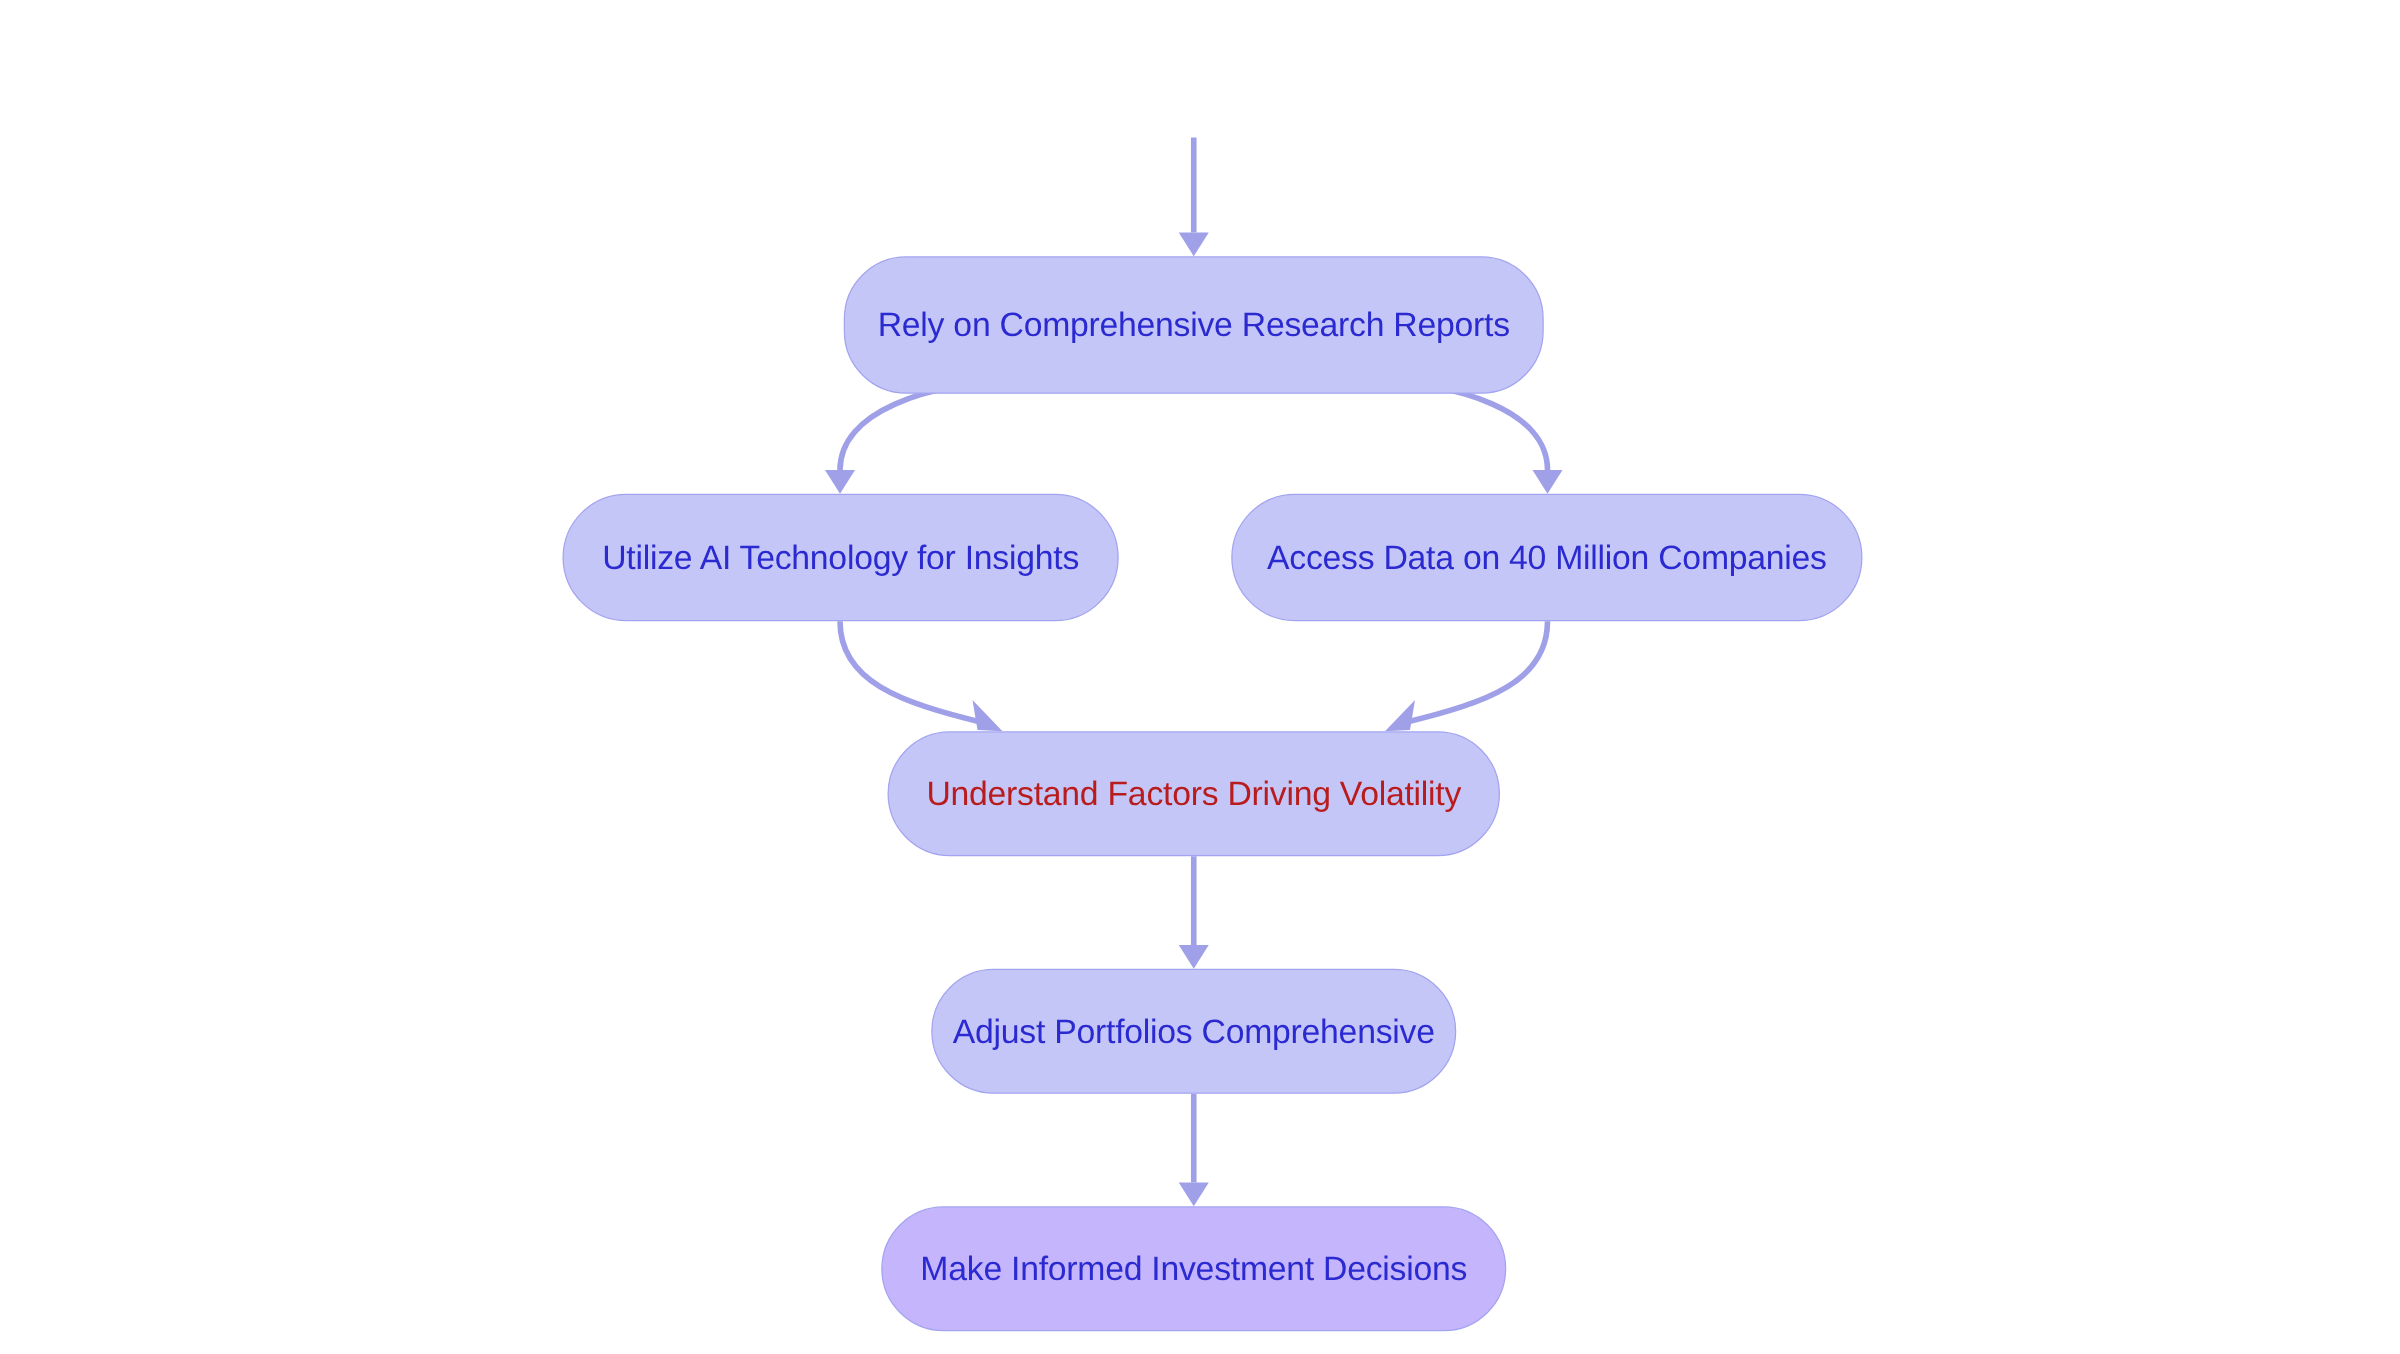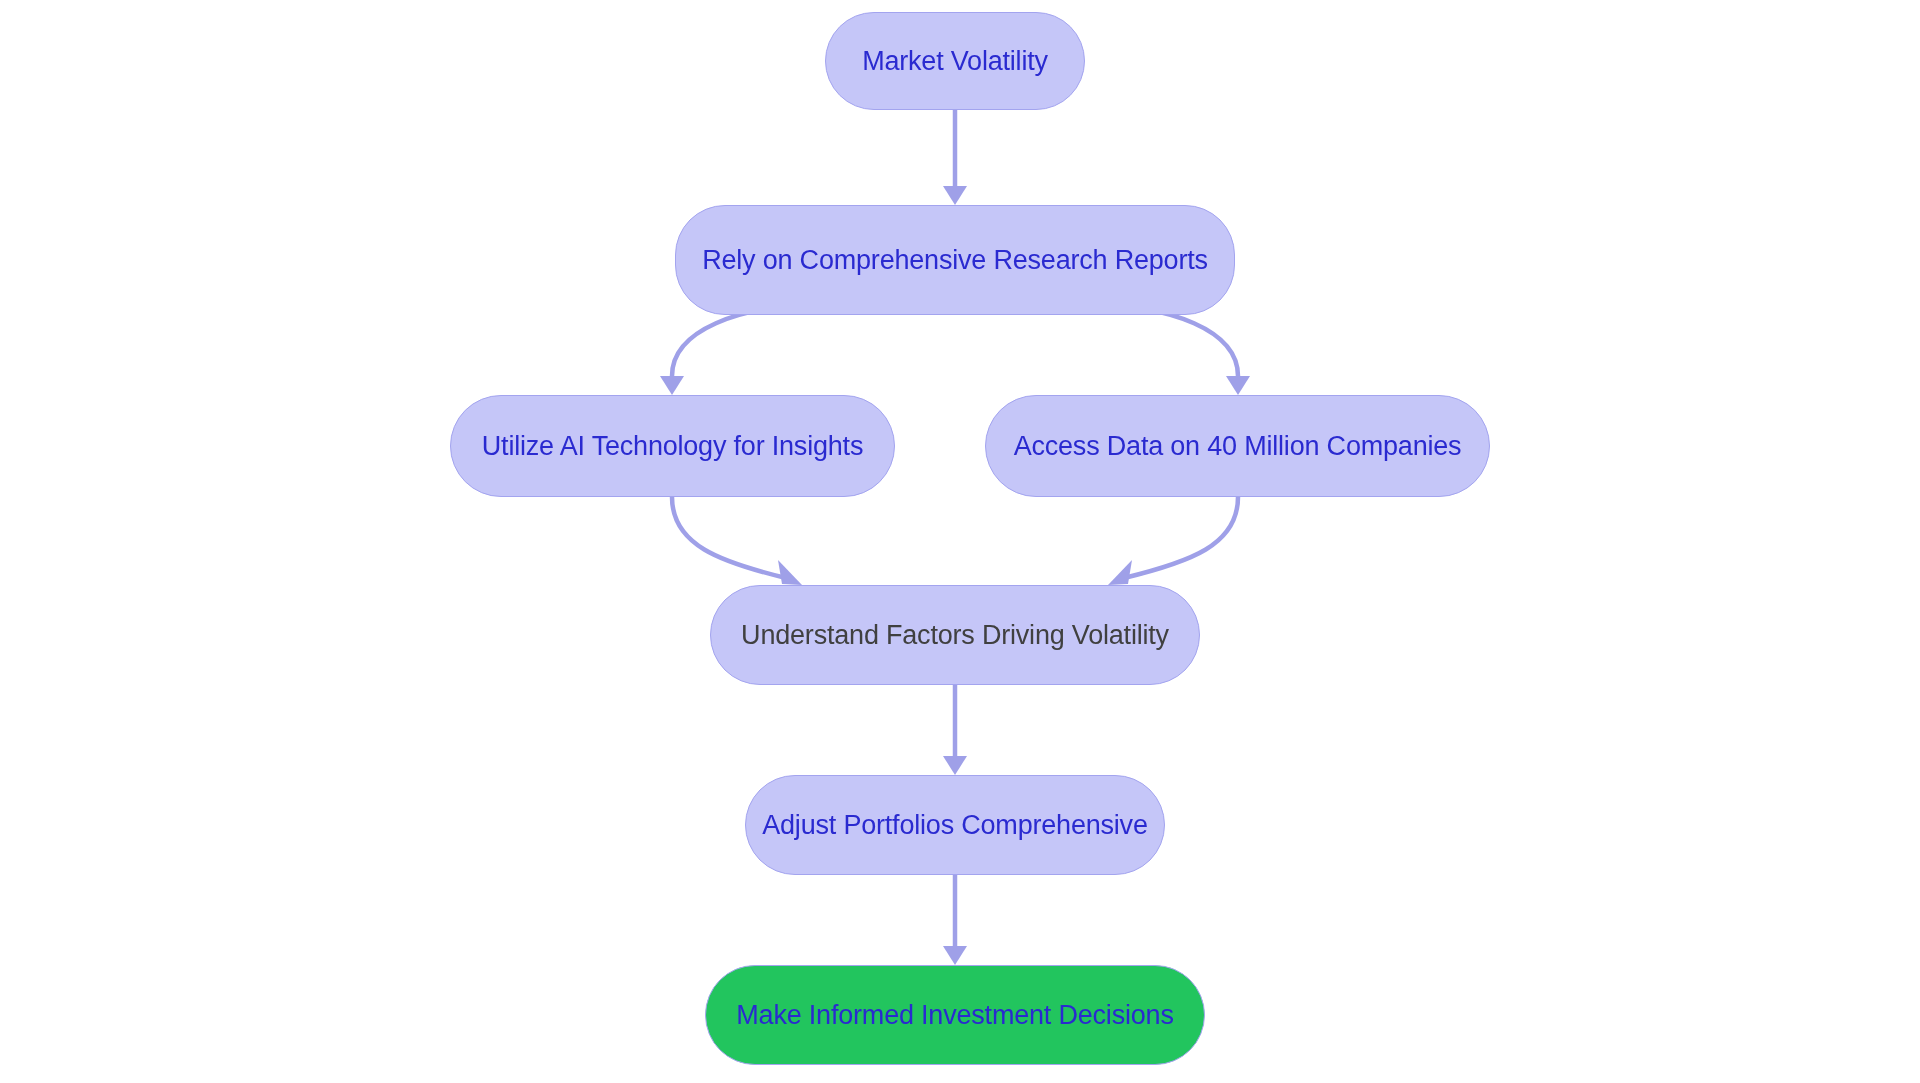--- a/index.html
+++ b/index.html
@@ -83,41 +83,38 @@
       <path d="M 955 685 L 955 756" fill="none" stroke="#9fa0e8" stroke-width="4.5" stroke-linecap="butt"></path>
       <polygon points="943,756 967,756 955,775" fill="#9fa0e8"></polygon>
     </g>
 
     <g>
       <path d="M 955 875 L 955 946" fill="none" stroke="#9fa0e8" stroke-width="4.5" stroke-linecap="butt"></path>
       <polygon points="943,946 967,946 955,965" fill="#9fa0e8"></polygon>
     </g>
   </svg>
 
-  <div class="node" id="node-n1" style="left: 825px; top: 12px; width: 260px; height: 98px; border-radius: 49px; background: rgb(197, 198, 248); border-color: rgb(163, 164, 239); color: rgb(42, 42, 208);">
-    <span class="node-label">Market Volatility</span>
-  </div>
 
   <div class="node" id="node-n2" style="left: 675px; top: 205px; width: 560px; height: 110px; border-radius: 50px; background: rgb(197, 198, 248); border-color: rgb(163, 164, 239); color: rgb(42, 42, 208);">
     <span class="node-label">Rely on Comprehensive Research Reports</span>
   </div>
 
   <div class="node" id="node-n3" style="left: 450px; top: 395px; width: 445px; height: 102px; border-radius: 51px; background: rgb(197, 198, 248); border-color: rgb(163, 164, 239); color: rgb(42, 42, 208);">
     <span class="node-label">Utilize AI Technology for Insights</span>
   </div>
 
   <div class="node" id="node-n4" style="left: 985px; top: 395px; width: 505px; height: 102px; border-radius: 51px; background: rgb(197, 198, 248); border-color: rgb(163, 164, 239); color: rgb(42, 42, 208);">
     <span class="node-label">Access Data on 40 Million Companies</span>
   </div>
 
-  <div class="node" id="node-n5" style="left: 710px; top: 585px; width: 490px; height: 100px; border-radius: 50px; background: rgb(197, 198, 248); border-color: rgb(163, 164, 239); color: #404040;">
+  <div class="node" id="node-n5" style="left: 710px; top: 585px; width: 490px; height: 100px; border-radius: 50px; background: rgb(197, 198, 248); border-color: rgb(163, 164, 239); color: #b91c1c;">
     <span class="node-label">Understand Factors Driving Volatility</span>
   </div>
 
   <div class="node" id="node-n6" style="left: 745px; top: 775px; width: 420px; height: 100px; border-radius: 50px; background: rgb(197, 198, 248); border-color: rgb(163, 164, 239); color: rgb(42, 42, 208);">
     <span class="node-label">Adjust Portfolios Comprehensive</span>
   </div>
 
-  <div class="node" id="node-n7" style="left: 705px; top: 965px; width: 500px; height: 100px; border-radius: 50px; background: #22c55e; border-color: rgb(163, 164, 239); color: rgb(42, 42, 208);">
+  <div class="node" id="node-n7" style="left: 705px; top: 965px; width: 500px; height: 100px; border-radius: 50px; background: #c4b5fd; border-color: rgb(163, 164, 239); color: rgb(42, 42, 208);">
     <span class="node-label">Make Informed Investment Decisions</span>
   </div>
 
 </div>
 
 </body></html>

